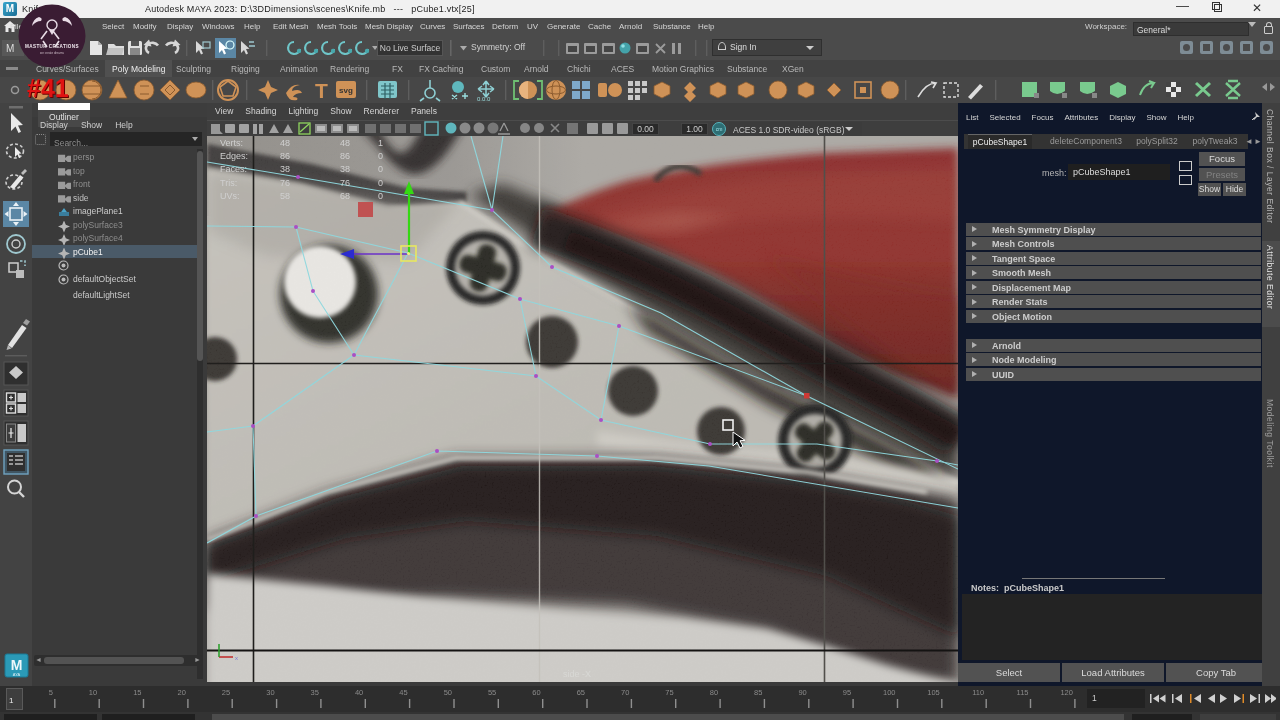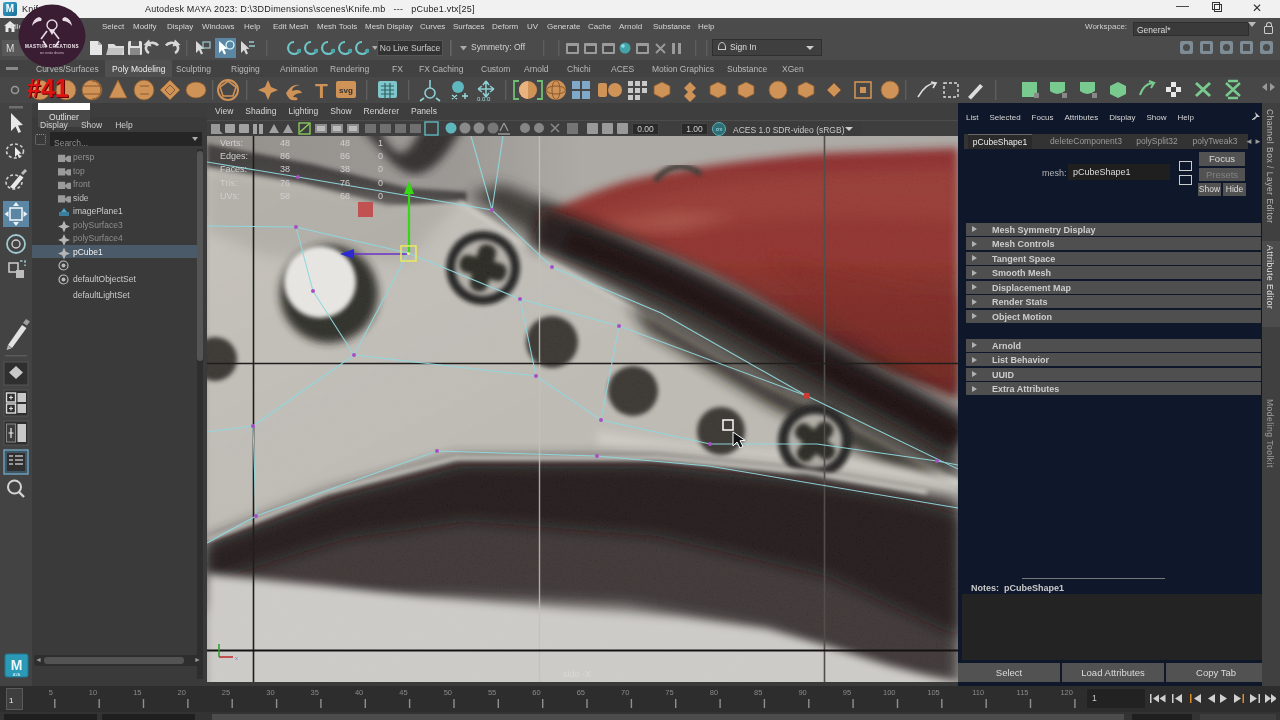--- a/index.html
+++ b/index.html
@@ -702,29 +702,25 @@
   <div class="secbar" style="top:206.5px">
         <i></i>
         <b>Object Motion</b>
       </div>
   <div class="secbar" style="top:235.5px">
         <i></i>
         <b>Arnold</b>
       </div>
   <div class="secbar" style="top:250px">
         <i></i>
-        <b>List Behavior</b>
+        <b>Node Modeling</b>
       </div>
   <div class="secbar" style="top:264.5px">
         <i></i>
         <b>UUID</b>
-      </div>
-  <div class="secbar" style="top:279px">
-        <i></i>
-        <b>Extra Attributes</b>
       </div>
 
   <div style="position:absolute;left:64px;top:475px;width:143px;height:1px;background:#777;"></div>
   <div style="position:absolute;left:13px;top:480px;color:#c9c9c9;font-size:9px;font-weight:bold;">Notes:&nbsp; pCubeShape1</div>
   <div style="position:absolute;left:4px;top:491px;width:300px;height:66px;background:#232323;"></div>
   <div class="btn" style="left:0px;top:560px;width:102px;height:19px;line-height:19px;">Select</div>
   <div class="btn" style="left:104px;top:560px;width:102px;height:19px;line-height:19px;">Load Attributes</div>
   <div class="btn" style="left:208px;top:560px;width:100px;height:19px;line-height:19px;">Copy Tab</div>
 </div>
 <div class="abs" id="sidebar">

